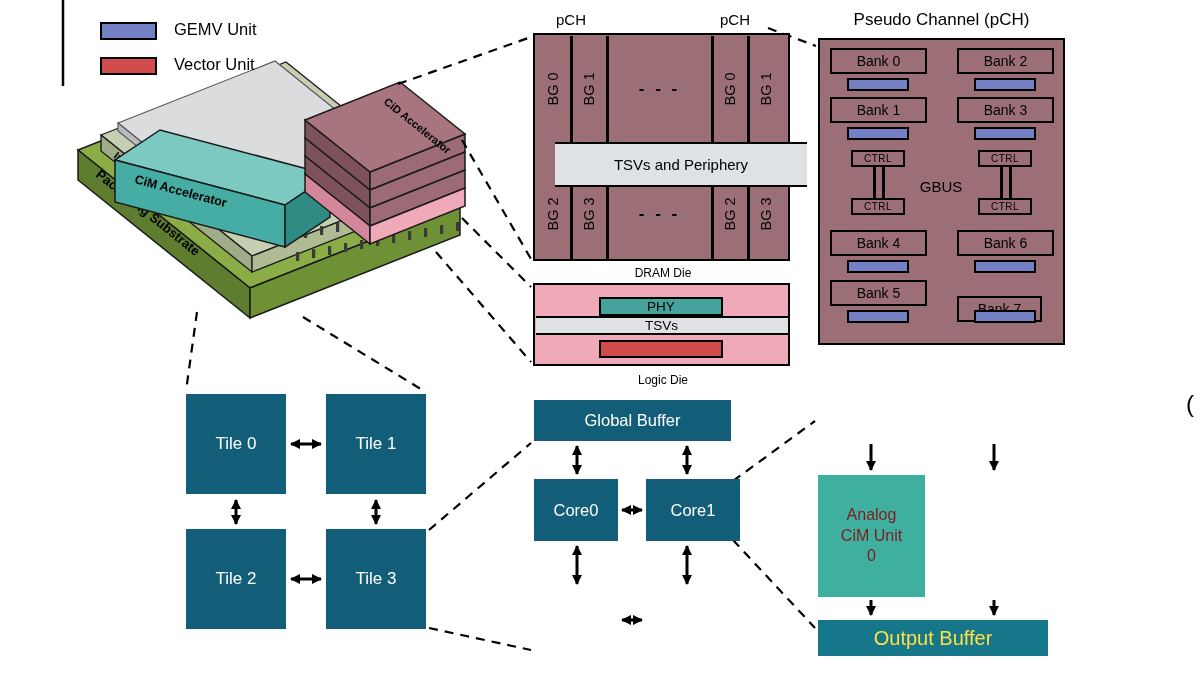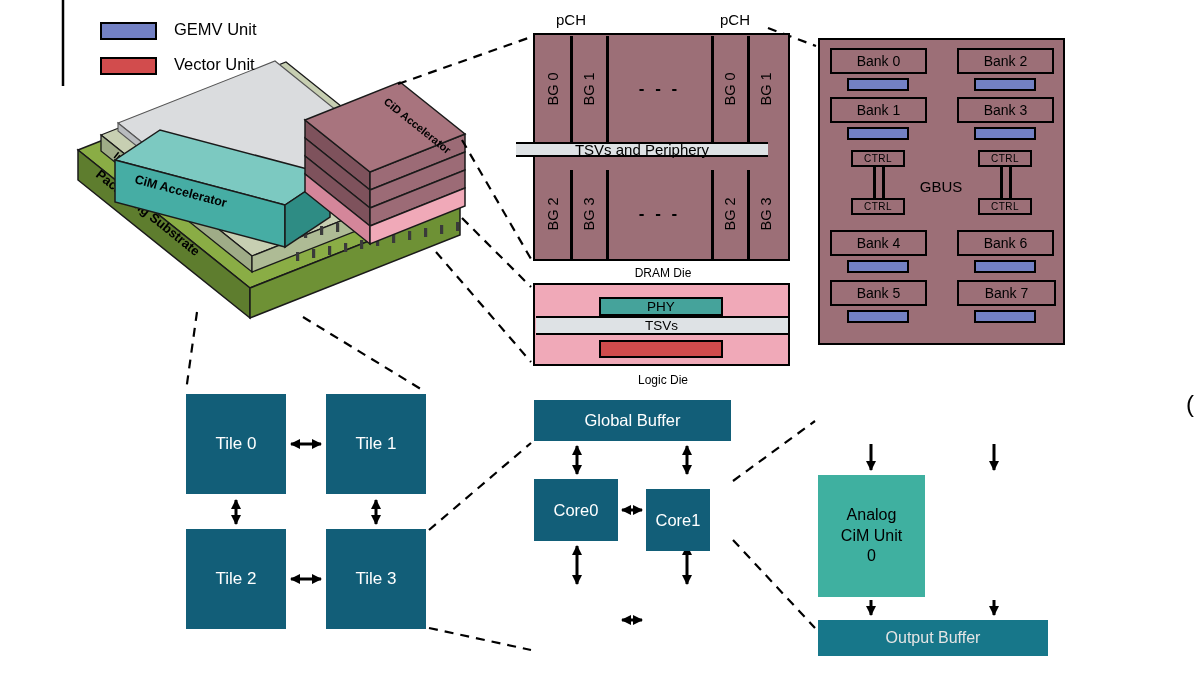--- a/index.html
+++ b/index.html
@@ -10,22 +10,22 @@
   .box{position:absolute;display:flex;align-items:center;justify-content:center;text-align:center}
   .mauve{background:#9C6F77;border:2.5px solid #000}
   .bank{border:2px solid #000;font-size:14px}
   .bluebar{background:#7381C4;border:2px solid #000}
   .redswatch{background:#D24C4D;border:2px solid #000}
   .blueswatch{background:#7381C4;border:2px solid #000}
   .ctrl{border:2px solid #000;font-size:10px;letter-spacing:.5px}
   .busline{position:absolute;background:#000}
   .divider{position:absolute;background:#000}
   .tealbox{background:#125E78;color:#fff;font-size:16.5px}
-  .outbuf{background:#17778A;color:#e5e5e5;font-size:16px}
-  .analog{background:#3FB0A0;color:#000000;font-size:16px;line-height:1.3}
+  .outbuf{background:#17778A;color:#fde047;font-size:20px}
+  .analog{background:#3FB0A0;color:#7f1d1d;font-size:16px;line-height:1.3}
   .grayband{background:#DEE2E5;border-top:2px solid #000;border-bottom:2px solid #000;font-size:15px}
   .pinkbox{background:#F0A9B8;border:2.5px solid #000}
   .phybox{background:#45A39B;border:2px solid #000;font-size:13.5px}
   .redbox{background:#D04B4C;border:2px solid #000}
   .caption{font-size:12px}
   .legendlabel{font-size:16.5px}
   .pchlabel{font-size:15px}
   .vcol{position:absolute;display:flex;align-items:center;justify-content:center}
   .vcol span{transform:rotate(-90deg);white-space:nowrap;font-size:14.5px}
   .dashes{font-size:17px;font-weight:bold;letter-spacing:3px}
@@ -177,21 +177,21 @@
     <span>BG 1</span>
     </div>
   <div class="vcol" style="left:712.5px;top:35.5px;width:35px;height:106.5px">
     <span>BG 0</span>
     </div>
   <div class="vcol" style="left:748.5px;top:35.5px;width:35px;height:106.5px">
     <span>BG 1</span>
     </div>
   <div class="box dashes" style="left:607px;top:35.5px;width:105px;height:106.5px">- - -</div>
 
-  <div class="box grayband" style="left:516px;top:142px;width:252px;height:15px">TSVs and Periphery</div>
+  <div class="box grayband" style="left:555px;top:142px;width:252px;height:45px">TSVs and Periphery</div>
 
   <div class="vcol" style="left:535.5px;top:169.5px;width:35px;height:89px">
     <span>BG 2</span>
     </div>
   <div class="vcol" style="left:571.5px;top:169.5px;width:35px;height:89px">
     <span>BG 3</span>
     </div>
   <div class="vcol" style="left:712.5px;top:169.5px;width:35px;height:89px">
     <span>BG 2</span>
     </div>
@@ -201,20 +201,21 @@
   <div class="box dashes" style="left:607px;top:169.5px;width:105px;height:89px">- - -</div>
 
   <div class="box caption" style="left:583px;top:263px;width:160px;height:20px">DRAM Die</div>
 
   <div class="abs pinkbox" style="left:533px;top:283px;width:257px;height:83px"></div>
   <div class="box phybox" style="left:599px;top:297px;width:124px;height:19px">PHY</div>
   <div class="box grayband" style="left:535.5px;top:316px;width:252px;height:19px;font-size:13.5px">TSVs</div>
   <div class="abs redbox" style="left:599px;top:340px;width:124px;height:18px"></div>
   <div class="box caption" style="left:583px;top:370px;width:160px;height:20px">Logic Die</div>
 
+  <div class="box" style="left:818px;top:8px;width:247px;height:24px;font-size:17px">Pseudo Channel (pCH)</div>
   <div class="abs mauve" style="left:818px;top:38px;width:247px;height:307px"></div>
 
   <div class="box bank" style="left:830px;top:48px;width:97px;height:26px">Bank 0</div>
   <div class="abs bluebar" style="left:847px;top:78px;width:62px;height:13px"></div>
   <div class="box bank" style="left:830px;top:97px;width:97px;height:26px">Bank 1</div>
   <div class="abs bluebar" style="left:847px;top:127px;width:62px;height:13px"></div>
   <div class="box ctrl" style="left:851px;top:150px;width:54px;height:17px">CTRL</div>
   <div class="busline" style="left:873px;top:167px;width:2.5px;height:31px"></div>
   <div class="busline" style="left:882px;top:167px;width:2.5px;height:31px"></div>
   <div class="box ctrl" style="left:851px;top:198px;width:54px;height:17px">CTRL</div>
@@ -226,33 +227,33 @@
   <div class="box bank" style="left:957px;top:48px;width:97px;height:26px">Bank 2</div>
   <div class="abs bluebar" style="left:974px;top:78px;width:62px;height:13px"></div>
   <div class="box bank" style="left:957px;top:97px;width:97px;height:26px">Bank 3</div>
   <div class="abs bluebar" style="left:974px;top:127px;width:62px;height:13px"></div>
   <div class="box ctrl" style="left:978px;top:150px;width:54px;height:17px">CTRL</div>
   <div class="busline" style="left:1000px;top:167px;width:2.5px;height:31px"></div>
   <div class="busline" style="left:1009px;top:167px;width:2.5px;height:31px"></div>
   <div class="box ctrl" style="left:978px;top:198px;width:54px;height:17px">CTRL</div>
   <div class="box bank" style="left:957px;top:230px;width:97px;height:26px">Bank 6</div>
   <div class="abs bluebar" style="left:974px;top:260px;width:62px;height:13px"></div>
-  <div class="box bank" style="left:957px;top:280px;width:99px;height:26px">Bank 7</div>
+  <div class="box bank" style="left:957px;top:296px;width:85px;height:26px">Bank 7</div>
   <div class="abs bluebar" style="left:974px;top:310px;width:62px;height:13px"></div>
 
   <div class="box" style="left:906px;top:176px;width:70px;height:20px;font-size:15px">GBUS</div>
 
   <div class="box tealbox" style="left:186px;top:394px;width:100px;height:100px;font-size:17px">Tile 0</div>
   <div class="box tealbox" style="left:326px;top:394px;width:100px;height:100px;font-size:17px">Tile 1</div>
   <div class="box tealbox" style="left:186px;top:529px;width:100px;height:100px;font-size:17px">Tile 2</div>
   <div class="box tealbox" style="left:326px;top:529px;width:100px;height:100px;font-size:17px">Tile 3</div>
 
   <div class="box tealbox" style="left:534px;top:400px;width:197px;height:41px">Global Buffer</div>
   <div class="box tealbox" style="left:534px;top:479px;width:84px;height:62px">Core0</div>
-  <div class="box tealbox" style="left:646px;top:489px;width:64px;height:62px">Core1</div>
+  <div class="box tealbox" style="left:646px;top:479px;width:94px;height:62px">Core1</div>
 
   <div class="box analog" style="left:818px;top:475px;width:107px;height:122px">
     <span style="width:62px">Analog CiM Unit 0</span>
   </div>
   <div class="box outbuf" style="left:818px;top:620px;width:230px;height:36px">Output Buffer</div>
 
   <div class="abs" style="left:1186px;top:390px;font-size:24px">(</div>
 
 </div>
 

